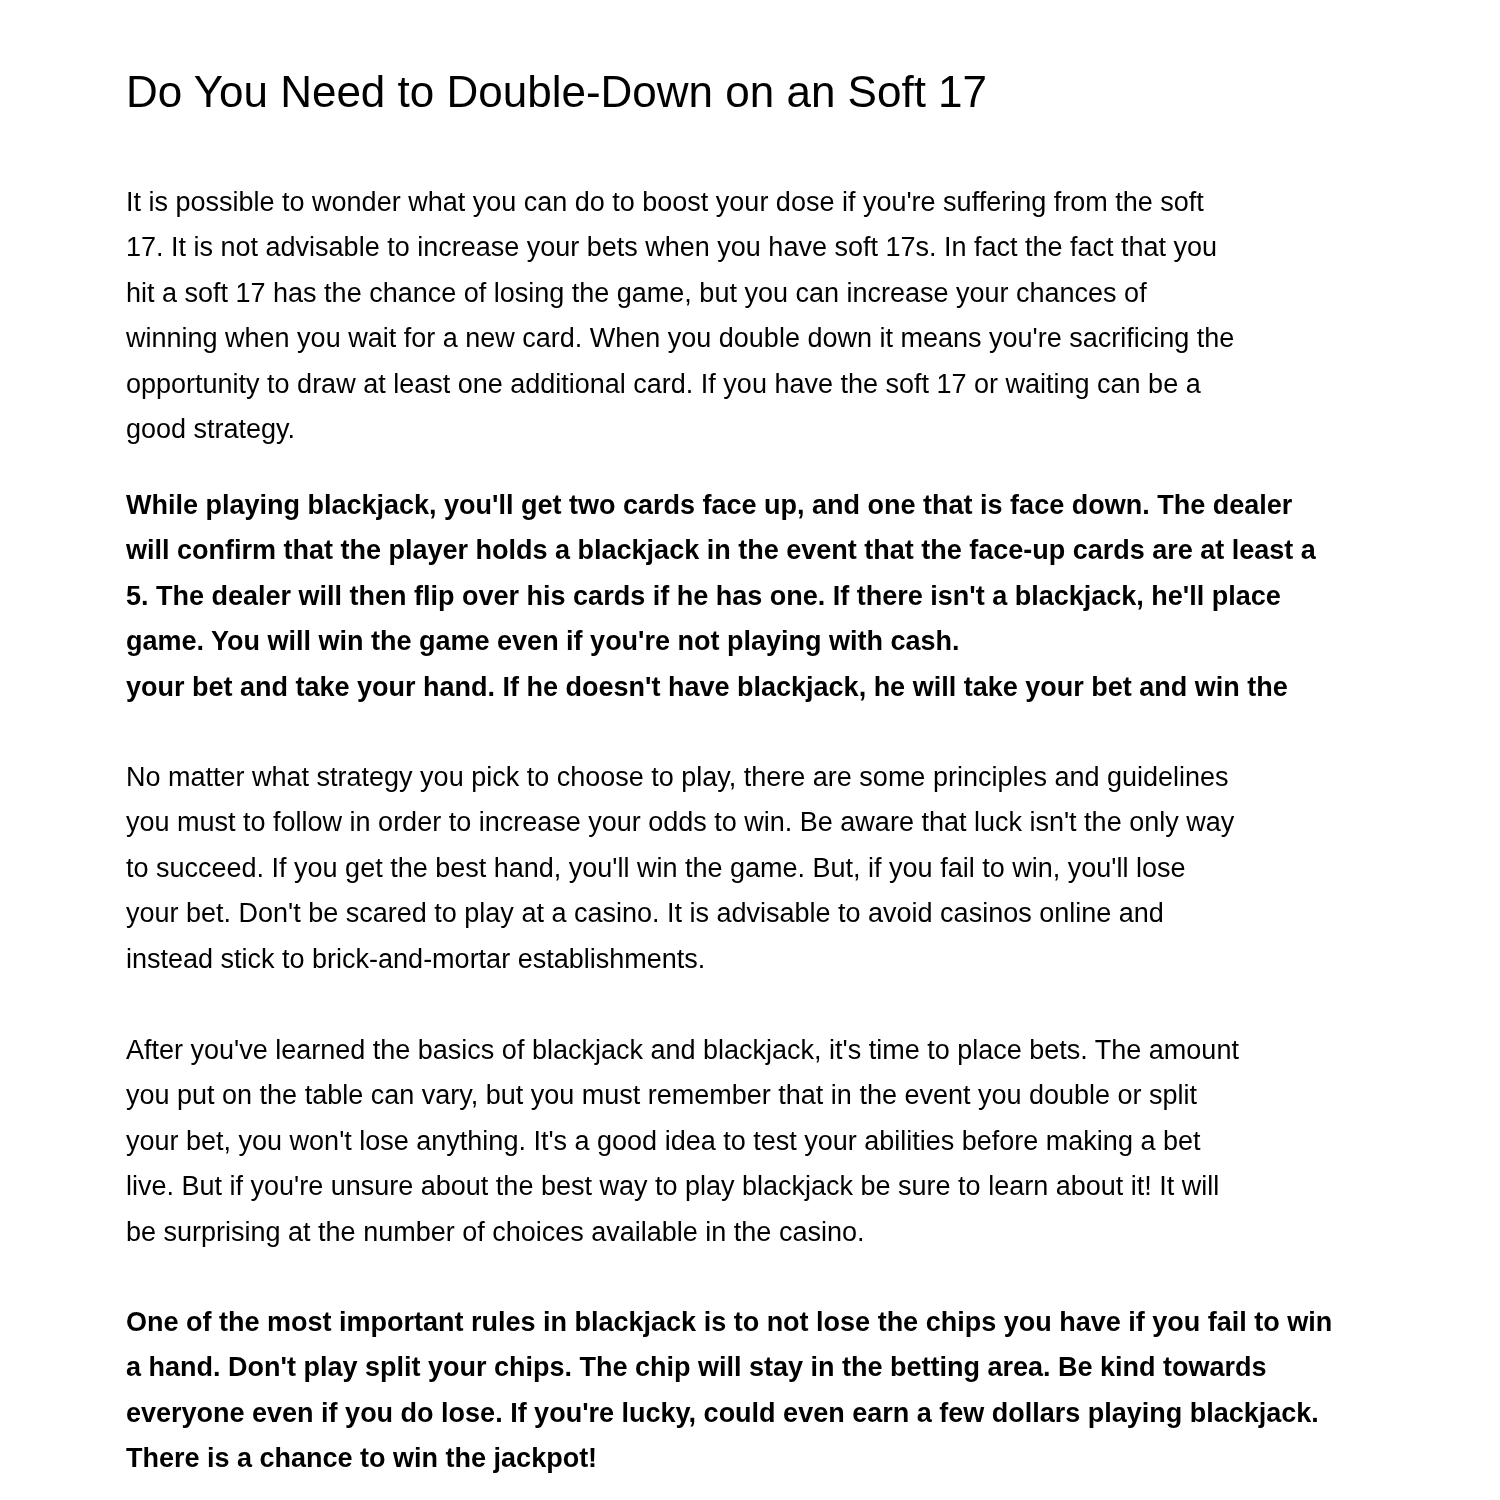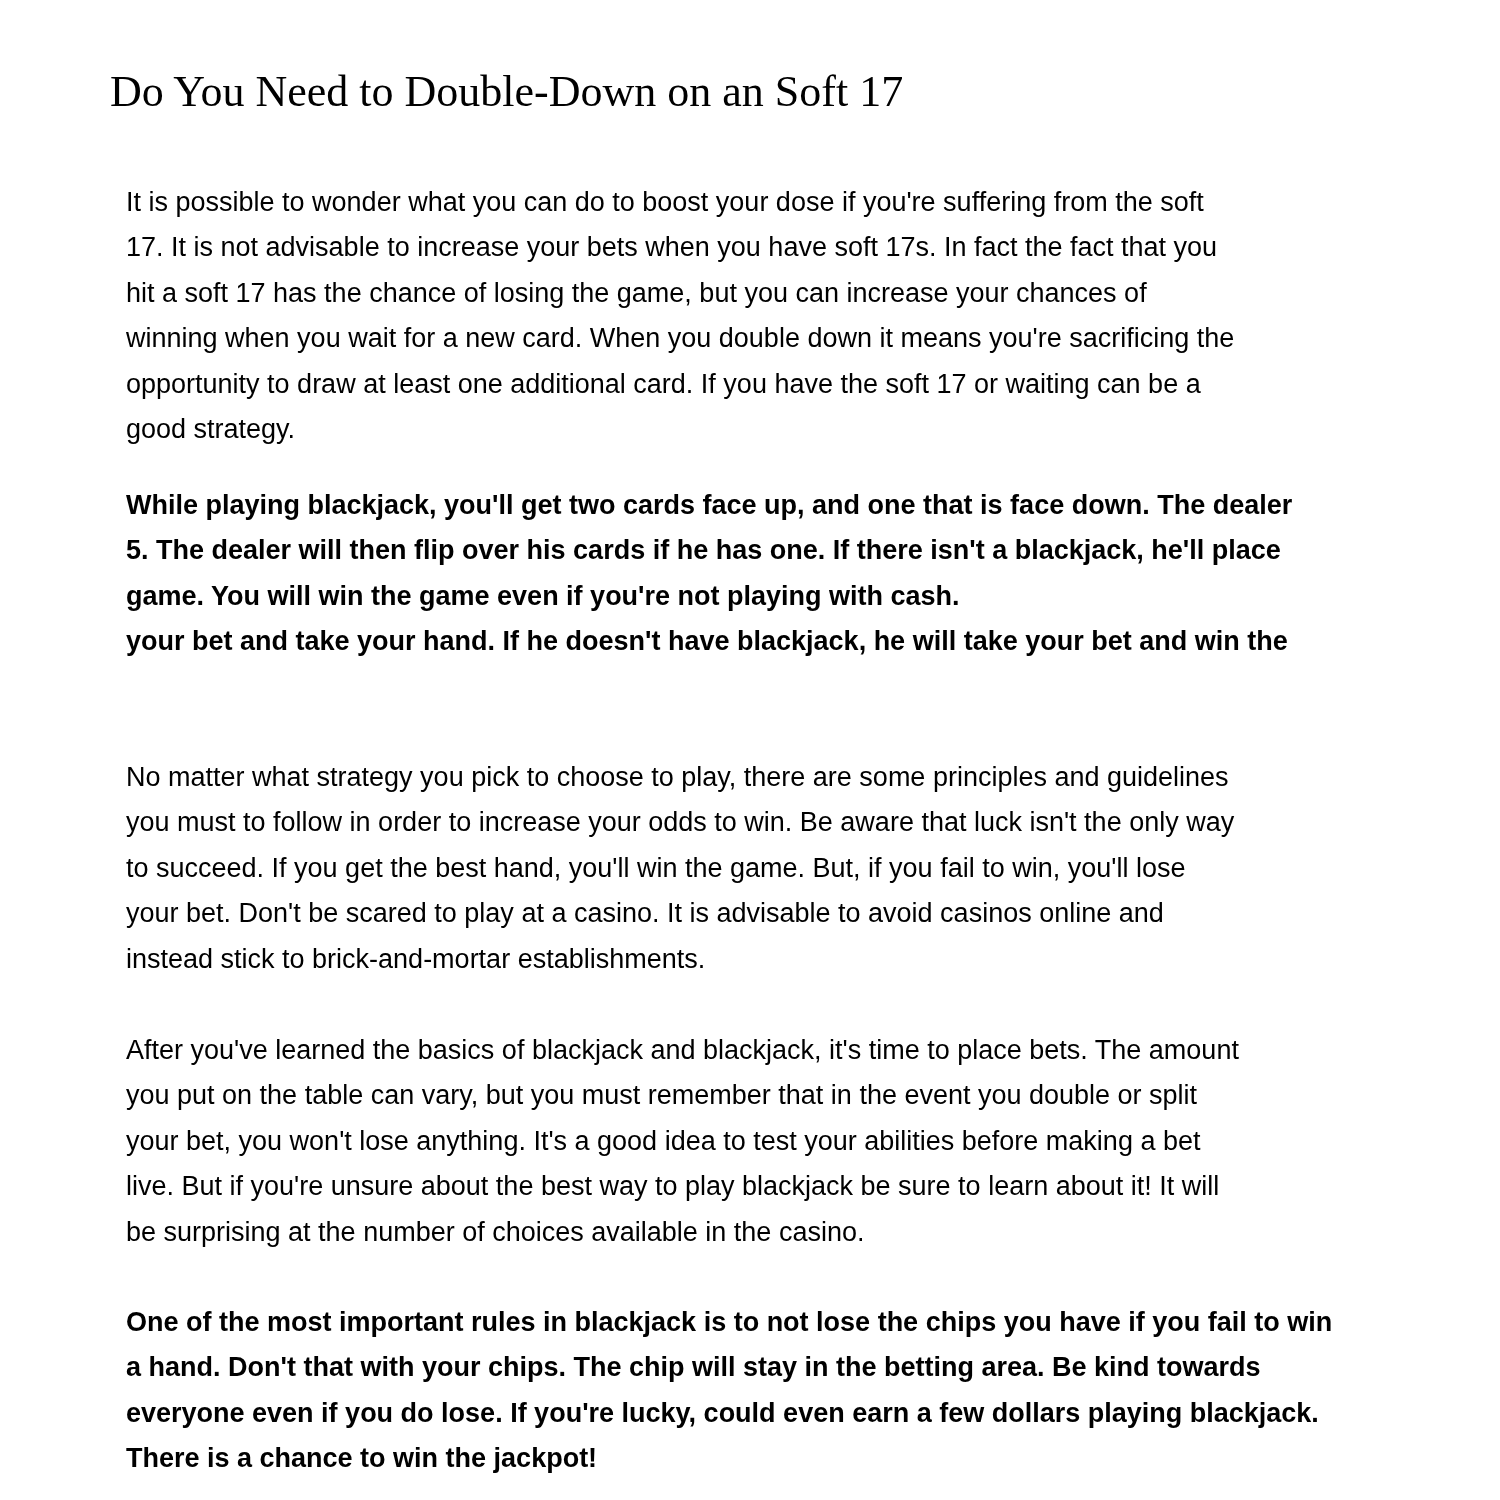--- a/index.html
+++ b/index.html
@@ -1,38 +1,39 @@
 <!DOCTYPE html>
 <html><head>
 <meta charset="utf-8">
 <style>
   html, body { margin:0; padding:0; background:#ffffff; }
   body { width:1500px; height:1500px; position:relative; overflow:hidden;
          font-family:"Liberation Sans", sans-serif; color:#000; }
-  .title { position:absolute; left:110px; top:66px; font-size:44px; font-weight:normal;
-           margin:0; line-height:52px; white-space:nowrap;font-family:Liberation Serif, serif; }
+  .title { position:absolute; left:126px; top:66px; font-size:44px; font-weight:normal;
+           margin:0; line-height:52px; white-space:nowrap; }
   .para { position:absolute; left:126px; width:1260px; margin:0; }
   .line { display:block; font-size:27px; line-height:45.4px; white-space:nowrap; height:45.4px; }
 </style>
 </head>
 <body>
 
 <h1 class="title">Do You Need to Double-Down on an Soft 17</h1>
 
 <div class="para" style="top:180px;">
   <span class="line">It is possible to wonder what you can do to boost your dose if you're suffering from the soft</span>
   <span class="line">17. It is not advisable to increase your bets when you have soft 17s. In fact the fact that you</span>
   <span class="line">hit a soft 17 has the chance of losing the game, but you can increase your chances of</span>
   <span class="line">winning when you wait for a new card. When you double down it means you're sacrificing the</span>
   <span class="line">opportunity to draw at least one additional card. If you have the soft 17 or waiting can be a</span>
   <span class="line">good strategy.</span>
 </div>
 
 <div class="para" style="top:483px;font-weight:bold;">
   <span class="line">While playing blackjack, you'll get two cards face up, and one that is face down. The dealer</span>
+  <span class="line">will confirm that the player holds a blackjack in the event that the face-up cards are at least a</span>
   <span class="line">5. The dealer will then flip over his cards if he has one. If there isn't a blackjack, he'll place</span>
   <span class="line">game. You will win the game even if you're not playing with cash.</span>
   <span class="line">your bet and take your hand. If he doesn't have blackjack, he will take your bet and win the</span>
 </div>
 
 <div class="para" style="top:755px;">
   <span class="line">No matter what strategy you pick to choose to play, there are some principles and guidelines</span>
   <span class="line">you must to follow in order to increase your odds to win. Be aware that luck isn't the only way</span>
   <span class="line">to succeed. If you get the best hand, you'll win the game. But, if you fail to win, you'll lose</span>
   <span class="line">your bet. Don't be scared to play at a casino. It is advisable to avoid casinos online and</span>
@@ -42,16 +43,16 @@
 <div class="para" style="top:1028px;">
   <span class="line">After you've learned the basics of blackjack and blackjack, it's time to place bets. The amount</span>
   <span class="line">you put on the table can vary, but you must remember that in the event you double or split</span>
   <span class="line">your bet, you won't lose anything. It's a good idea to test your abilities before making a bet</span>
   <span class="line">live. But if you're unsure about the best way to play blackjack be sure to learn about it! It will</span>
   <span class="line">be surprising at the number of choices available in the casino.</span>
 </div>
 
 <div class="para" style="top:1300px;font-weight:bold;">
   <span class="line">One of the most important rules in blackjack is to not lose the chips you have if you fail to win</span>
-  <span class="line">a hand. Don't that with your chips. The chip will stay in the betting area. Be kind towards</span>
+  <span class="line">a hand. Don't play split your chips. The chip will stay in the betting area. Be kind towards</span>
   <span class="line">everyone even if you do lose. If you're lucky, could even earn a few dollars playing blackjack.</span>
   <span class="line">There is a chance to win the jackpot!</span>
 </div>
 
 </body></html>

